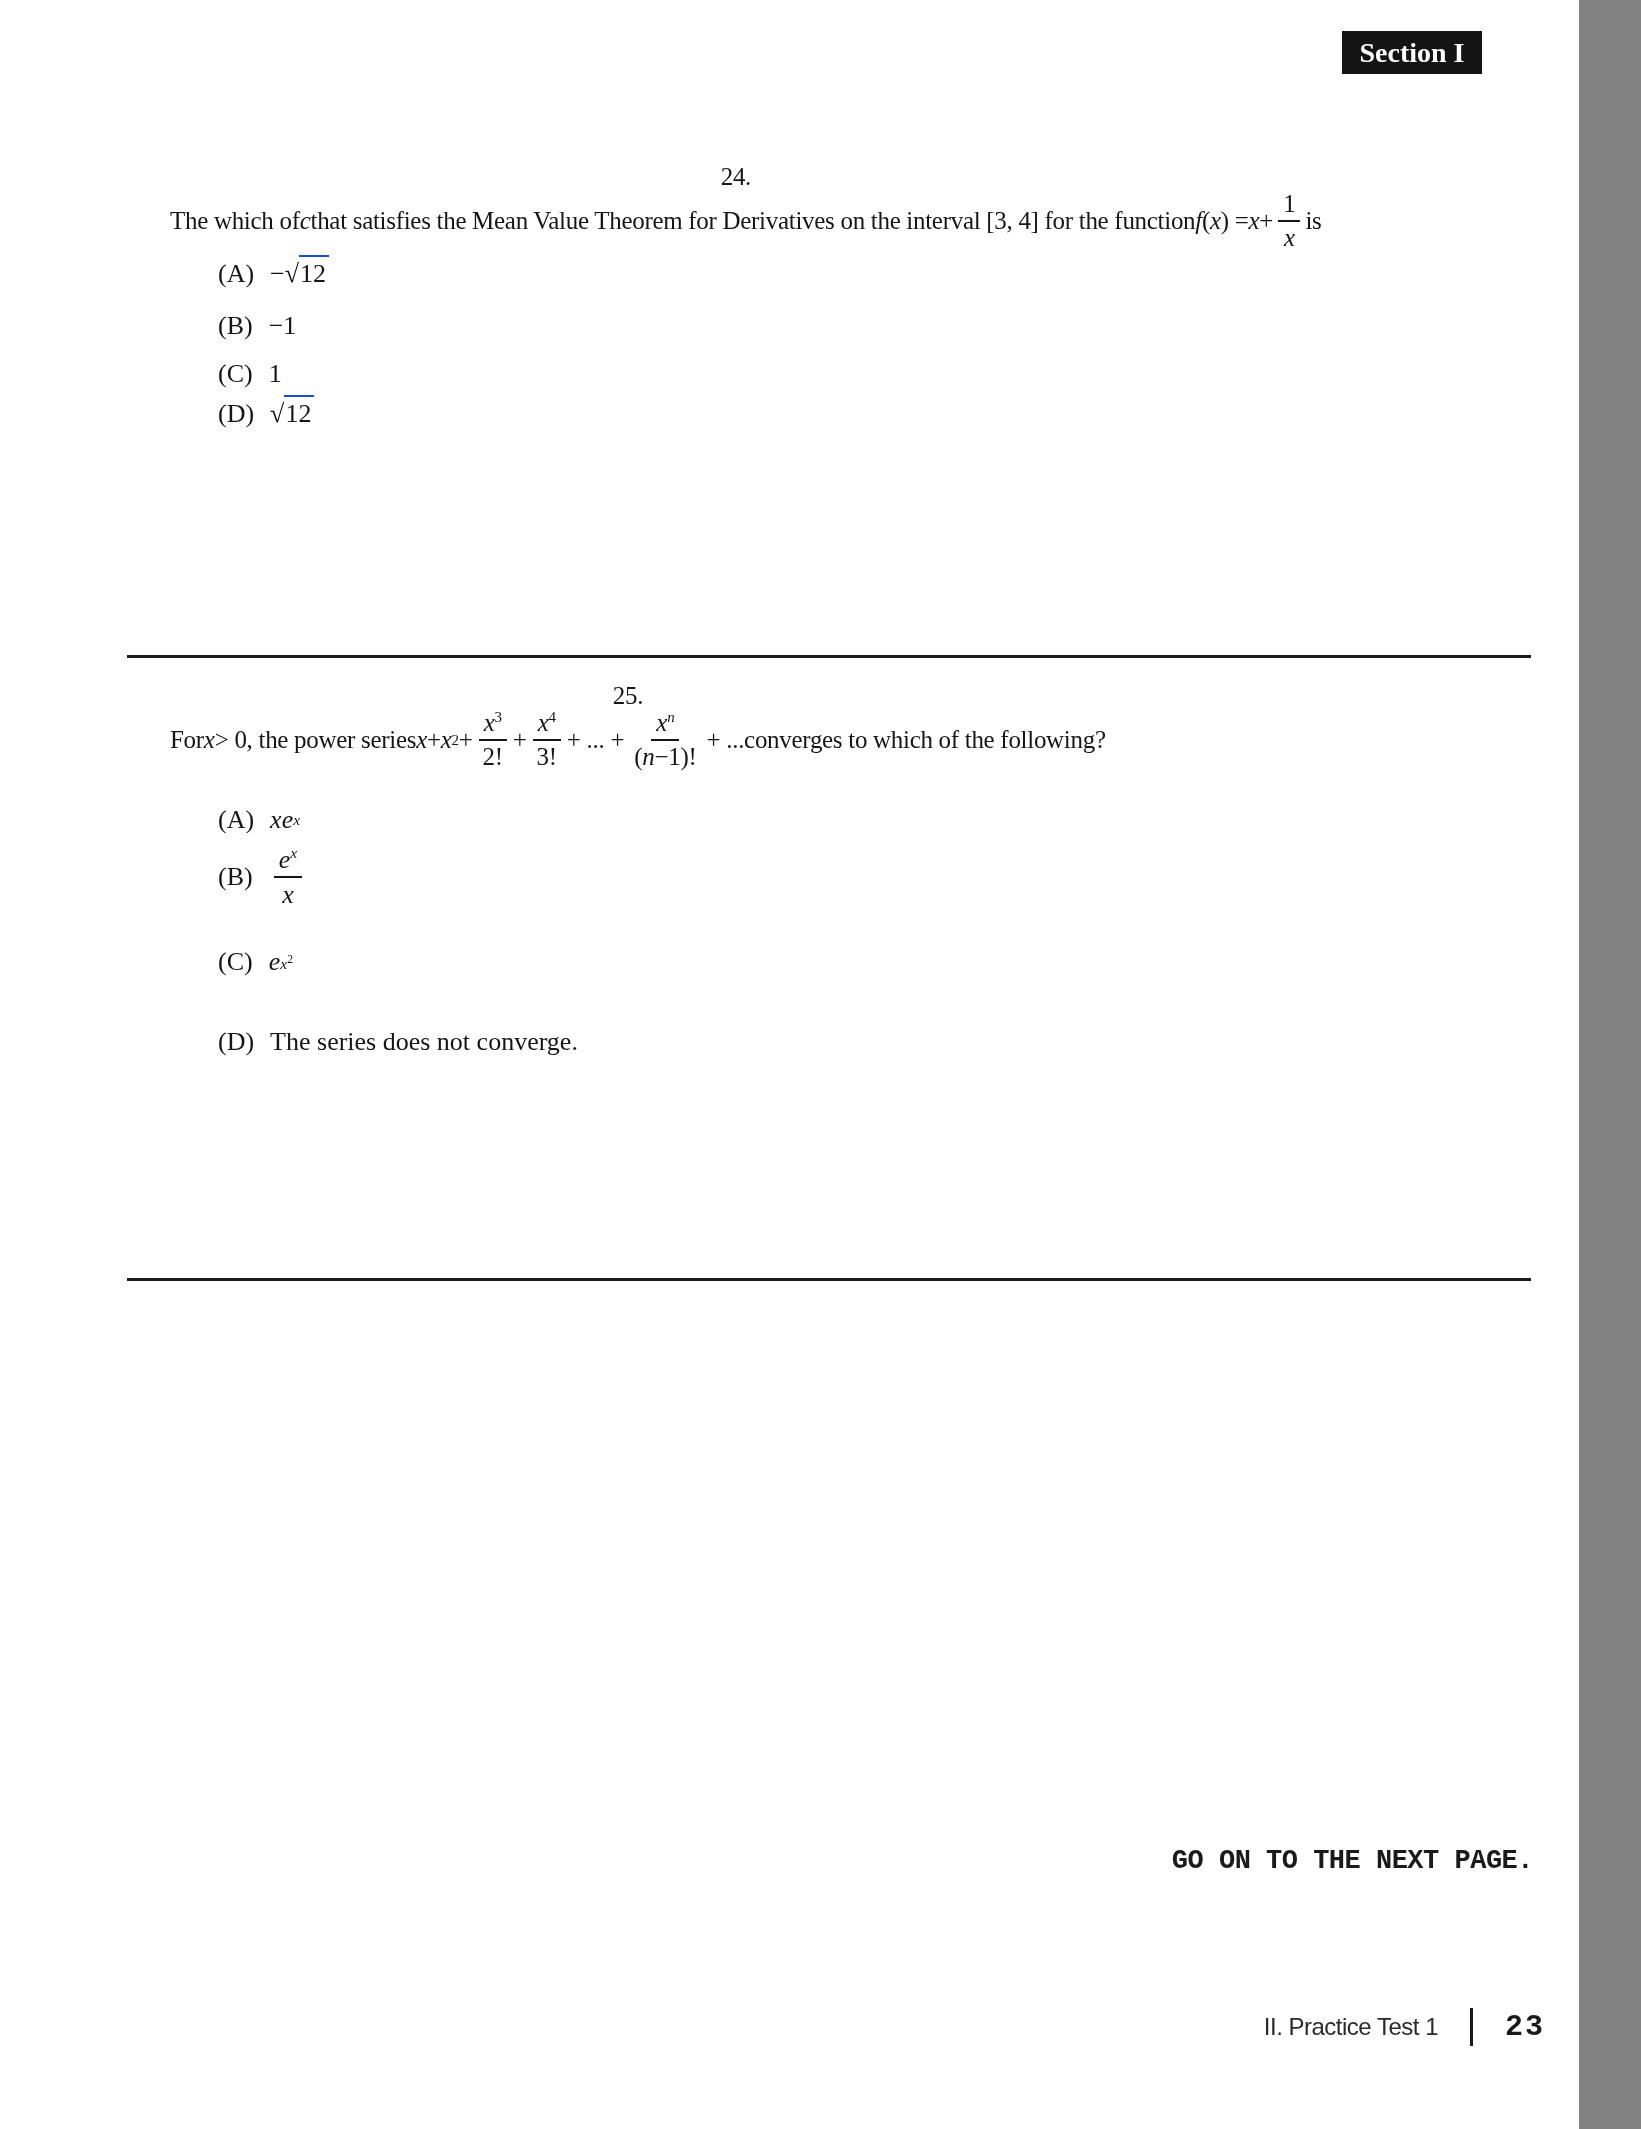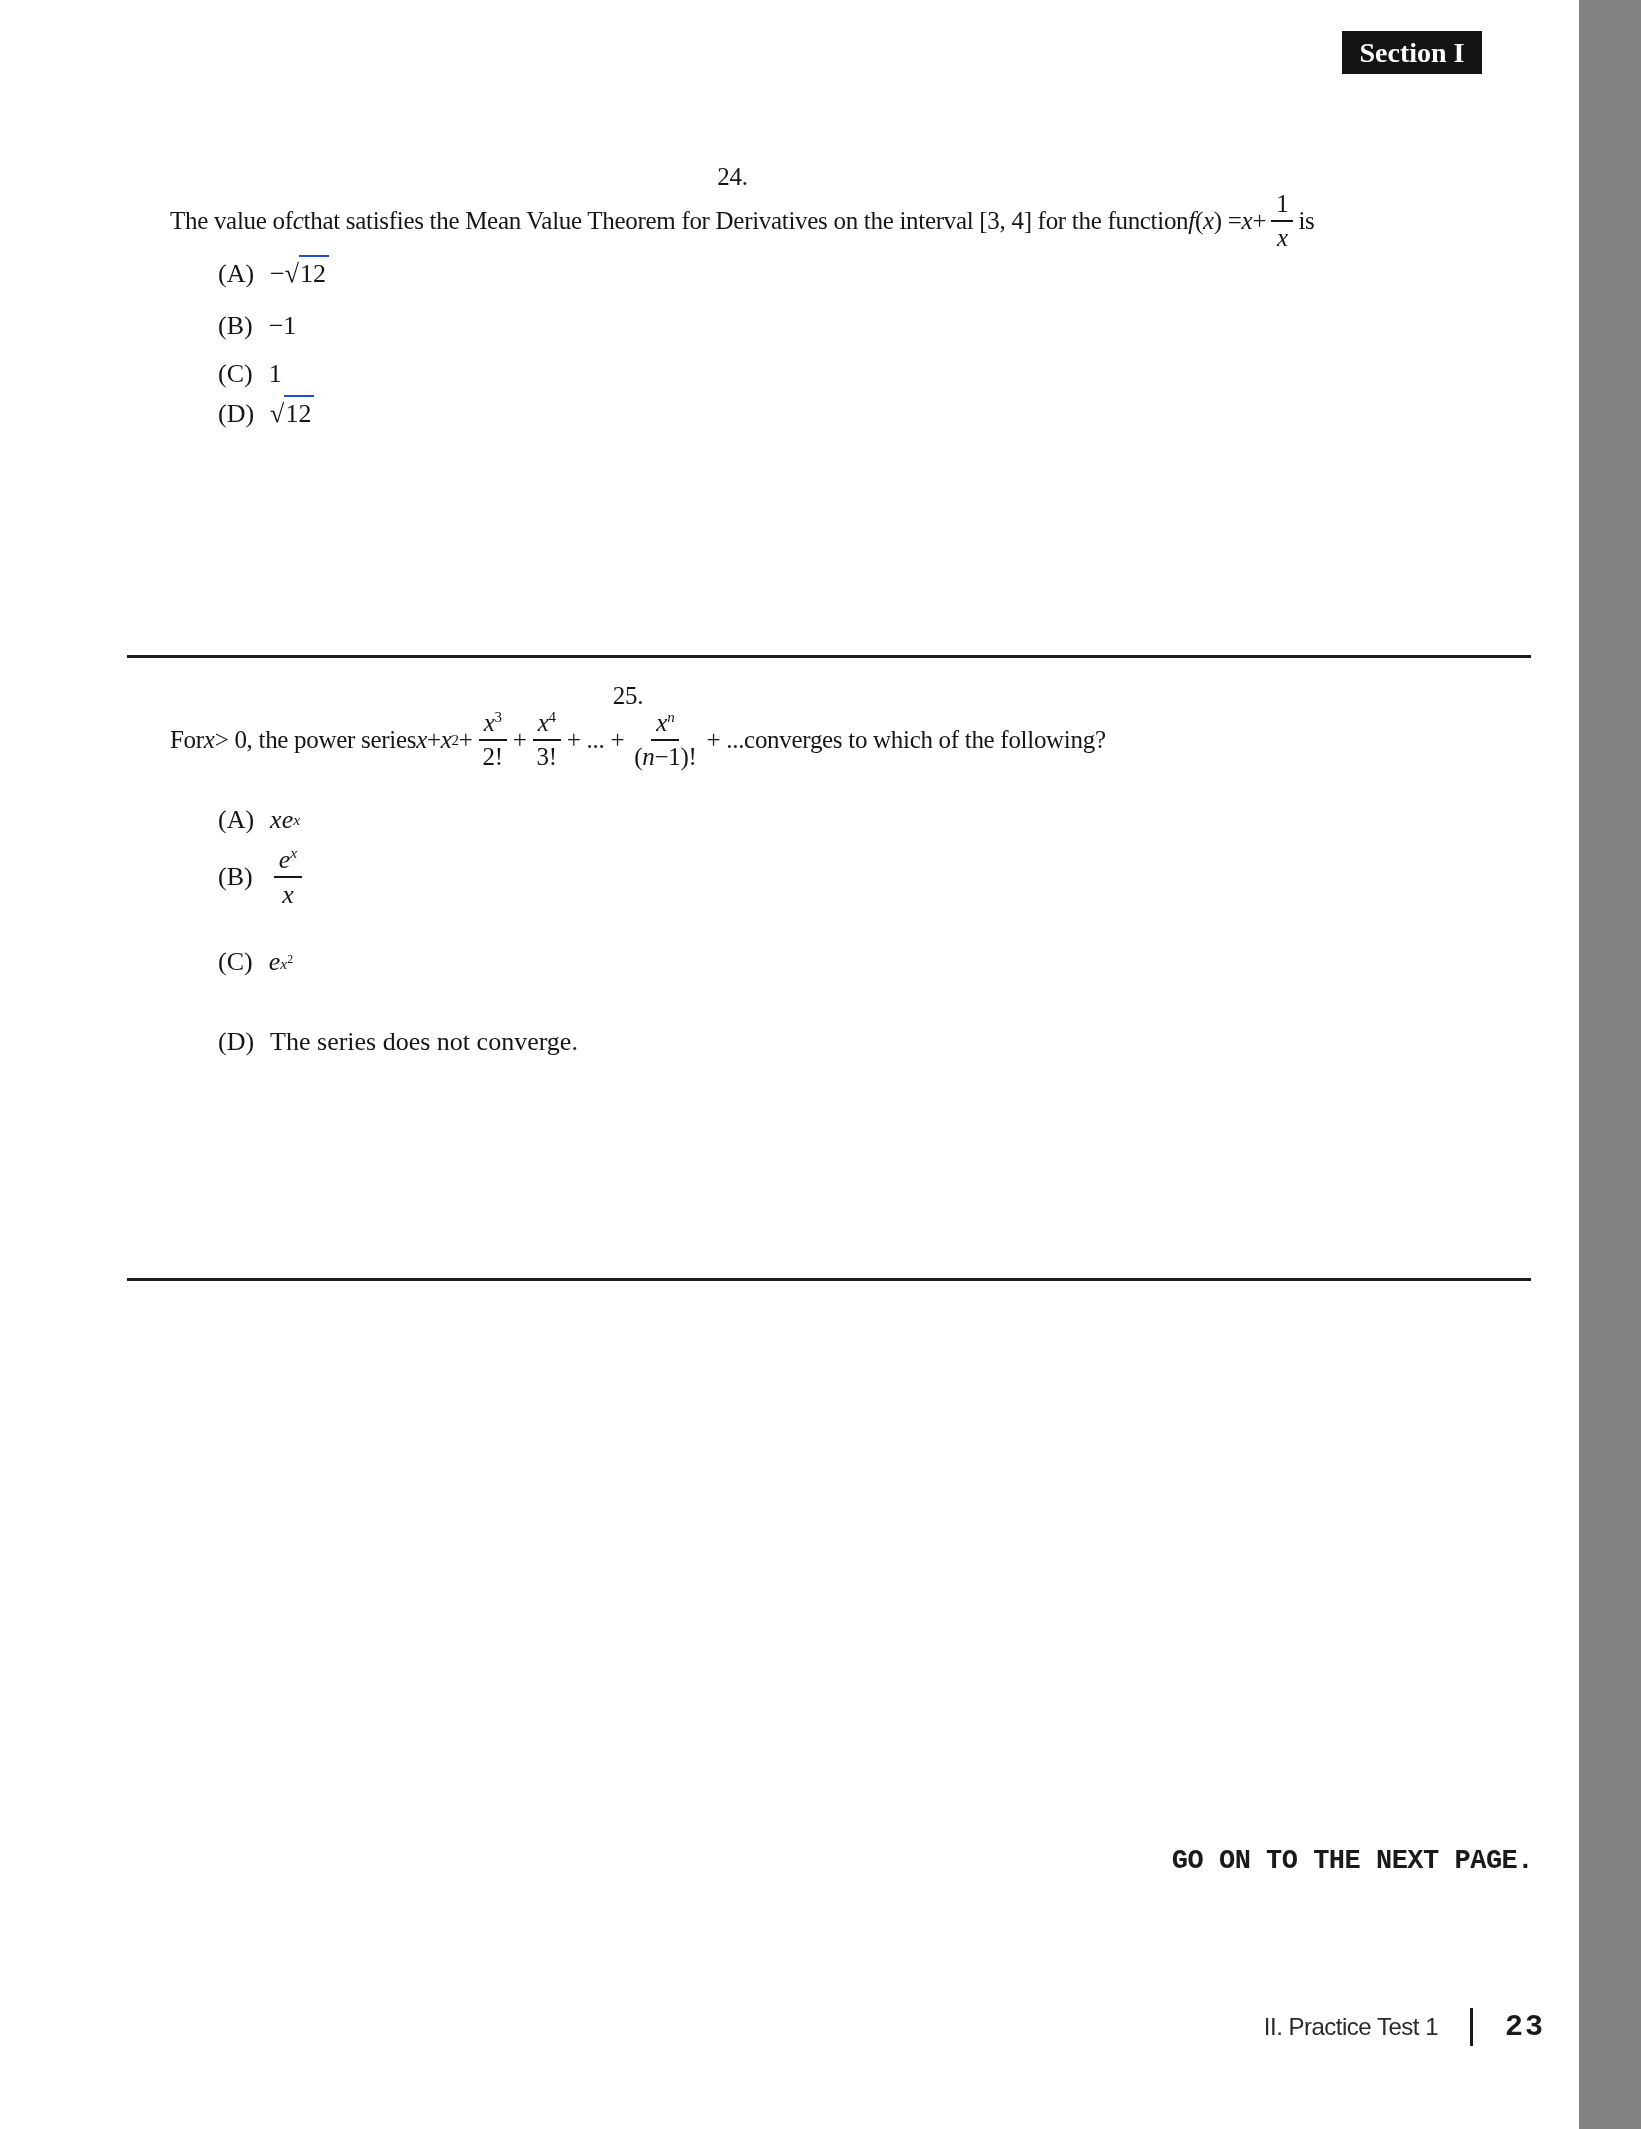--- a/index.html
+++ b/index.html
@@ -81,21 +81,21 @@
 
   <div class="gray-bar"></div>
 
   <div class="section-box">
     <span>Section I</span>
   </div>
 
   <div class="stem q24-stem">
     <span class="qnum">24.</span>
     <span class="mathline">
-        <span>The value of </span>
+        <span>The which of </span>
         <span class="mi">c</span>
         <span> that satisfies the Mean Value Theorem for Derivatives on the interval [3, 4] for the function </span>
         <span class="mi">f</span>
         <span>(</span>
         <span class="mi">x</span>
         <span>) = </span>
         <span class="mi">x</span>
         <span> + </span>
         <span class="frac">
           <span class="num"><span>1</span></span>

